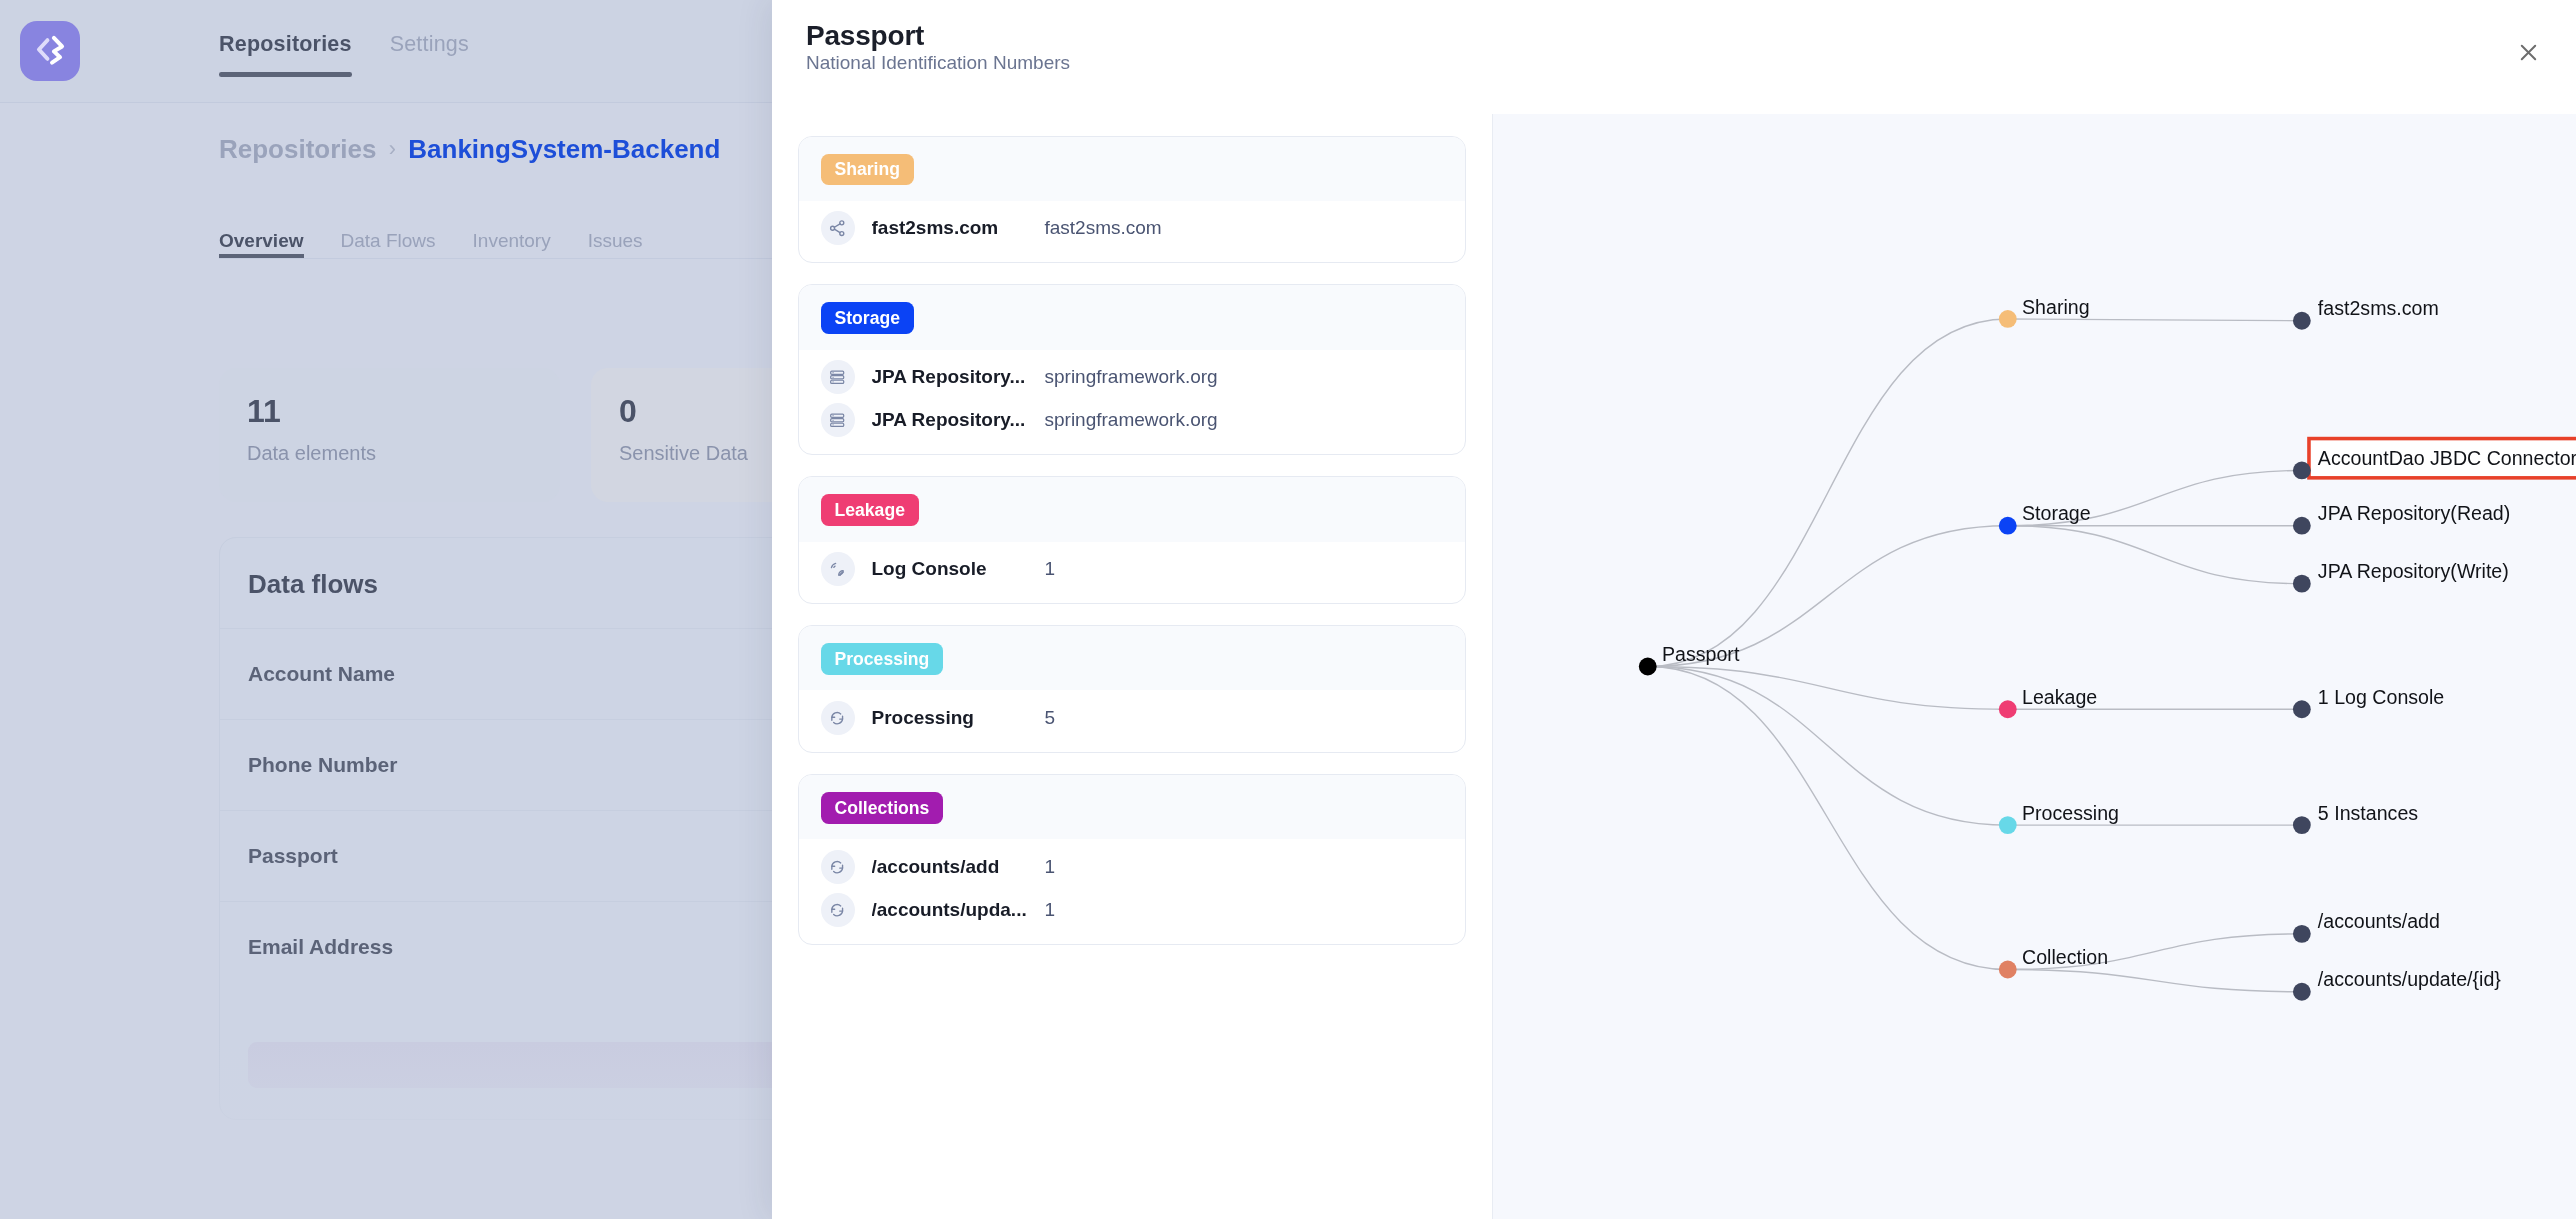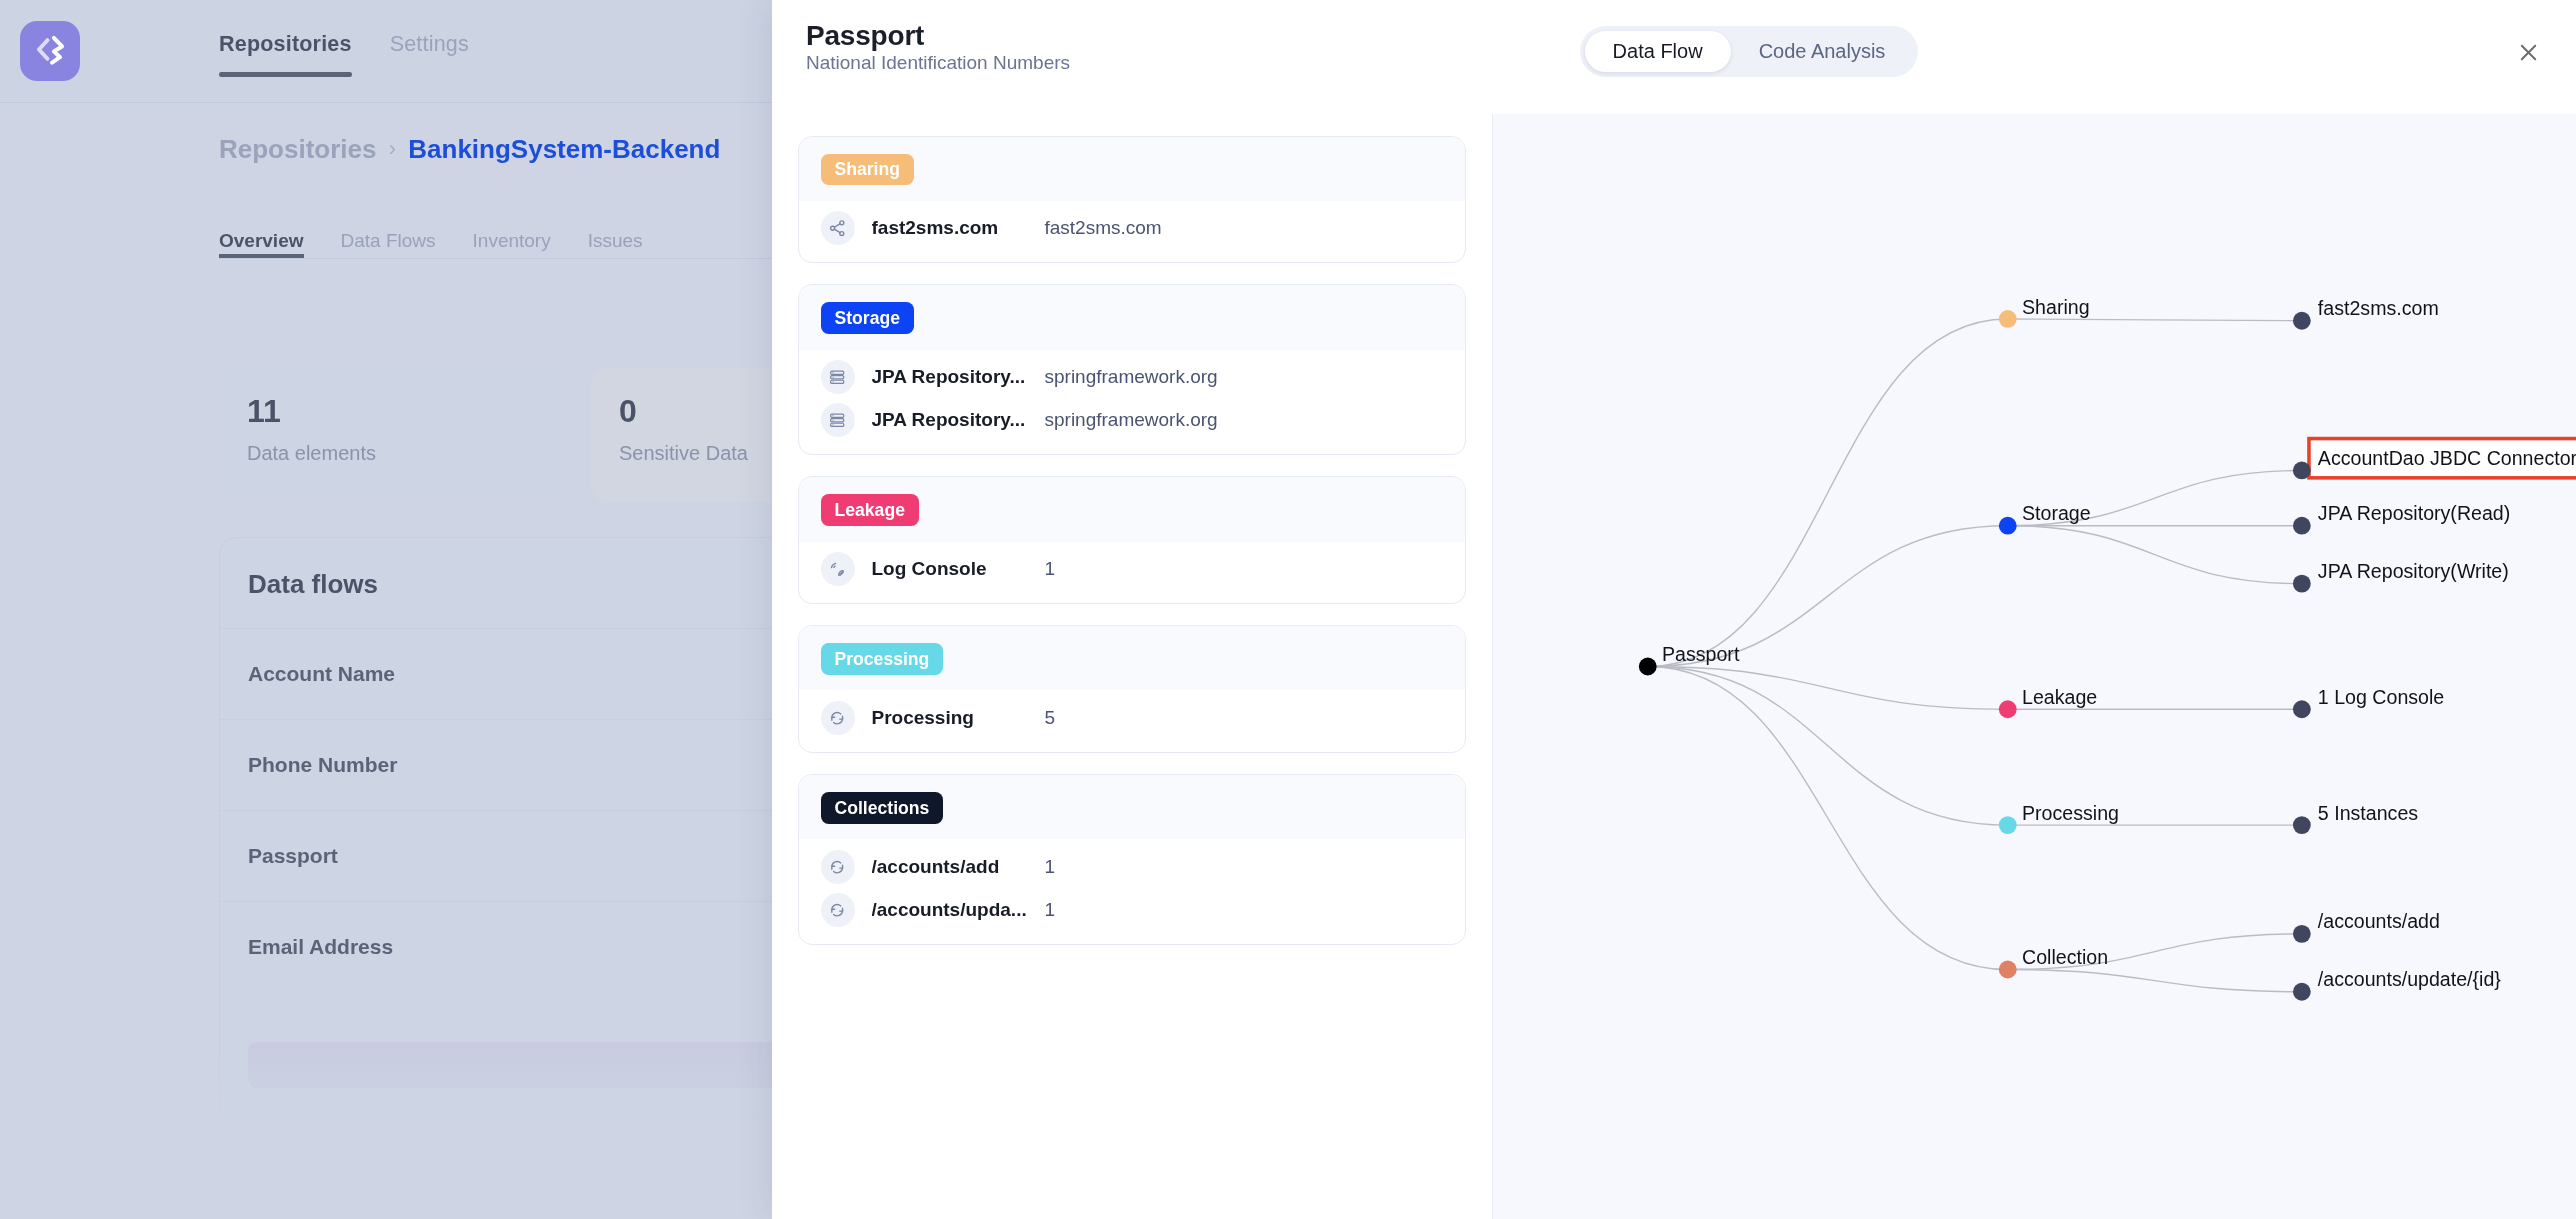--- a/index.html
+++ b/index.html
@@ -270,24 +270,20 @@
 </div>
 
 <div class="modal">
 
   <div class="modal-header">
     <div>
       <div class="modal-title">Passport</div>
       <div class="modal-subtitle">National Identification Numbers</div>
     </div>
 
-    <div class="seg">
-      <div class="seg-btn active">Data Flow</div>
-      <div class="seg-btn">Code Analysis</div>
-    </div>
 
     <div class="close-btn">
       <span>
         <svg viewBox="0 0 24 24" fill="none">
           <path d="M5 5 L19 19 M19 5 L5 19" stroke="#6d6d6d" stroke-width="2.1" stroke-linecap="round"></path>
         </svg>
       </span>
     </div>
   </div>
 
@@ -387,21 +383,21 @@
               </svg>
             </span>
             <span class="row-label">Processing</span>
             <span class="row-value">5</span>
           </div>
         </div>
       </div>
 
       <div class="group-card">
         <div class="group-head">
-          <span class="badge" style="background:#0f172a">Collections</span>
+          <span class="badge" style="background:#a21caf">Collections</span>
         </div>
         <div class="group-rows">
           <div class="row">
             <span class="row-icon">
               <svg viewBox="0 0 24 24" fill="none" stroke="#7b87a6" stroke-width="1.8" stroke-linecap="round" stroke-linejoin="round">
                 <path d="M19 13 A7 7 0 0 1 7.4 17.6"></path>
                 <path d="M5 11 A7 7 0 0 1 16.6 6.4"></path>
                 <path d="M19 9.4 L19 13.2 L15.3 13.2"></path>
                 <path d="M5 14.6 L5 10.8 L8.7 10.8"></path>
               </svg>

